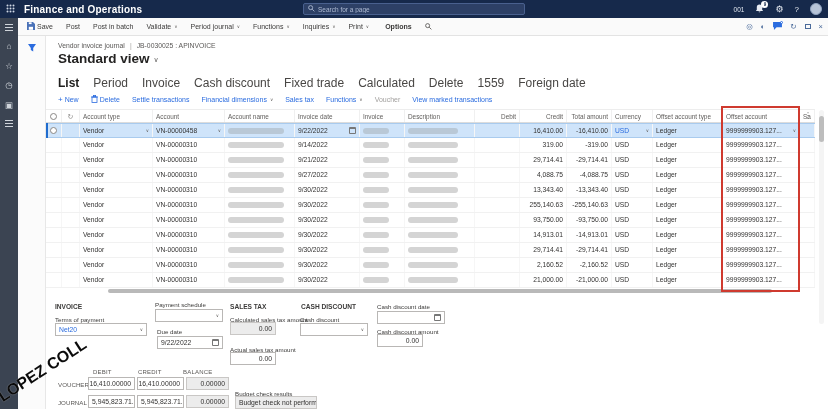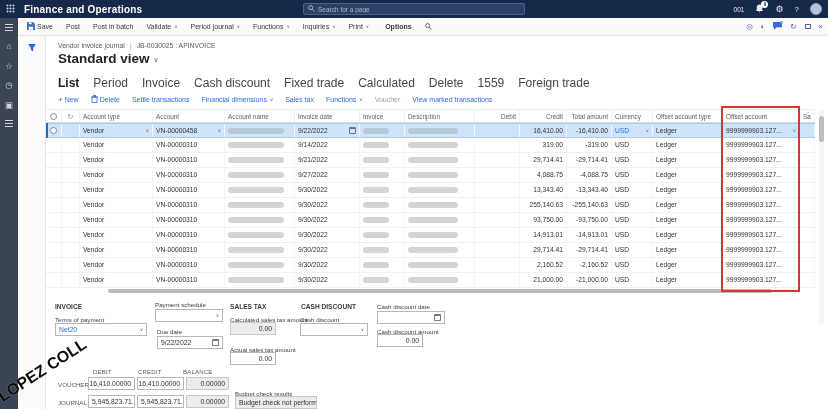--- a/index.html
+++ b/index.html
@@ -233,21 +233,21 @@
 
     <div class="tabs">
       <span class="tab selected">List</span>
       <span class="tab">Period</span>
       <span class="tab">Invoice</span>
       <span class="tab">Cash discount</span>
       <span class="tab">Fixed trade</span>
       <span class="tab">Calculated</span>
       <span class="tab">Delete</span>
       <span class="tab">1559</span>
-      <span class="tab">Foreign trade</span>
+      <span class="tab">Foreign date</span>
     </div>
 
     <div class="gridbar">
       <span class="gb-item">
           <span class="gb-plus">+</span>
           <span>New</span>
         </span>
       <span class="gb-item">
         <span><svg width="7" height="8" viewBox="0 0 7 8">
               <rect x="1" y="2" width="5" height="5.5" fill="none" stroke="#2b6cdf" stroke-width="0.8"></rect>

